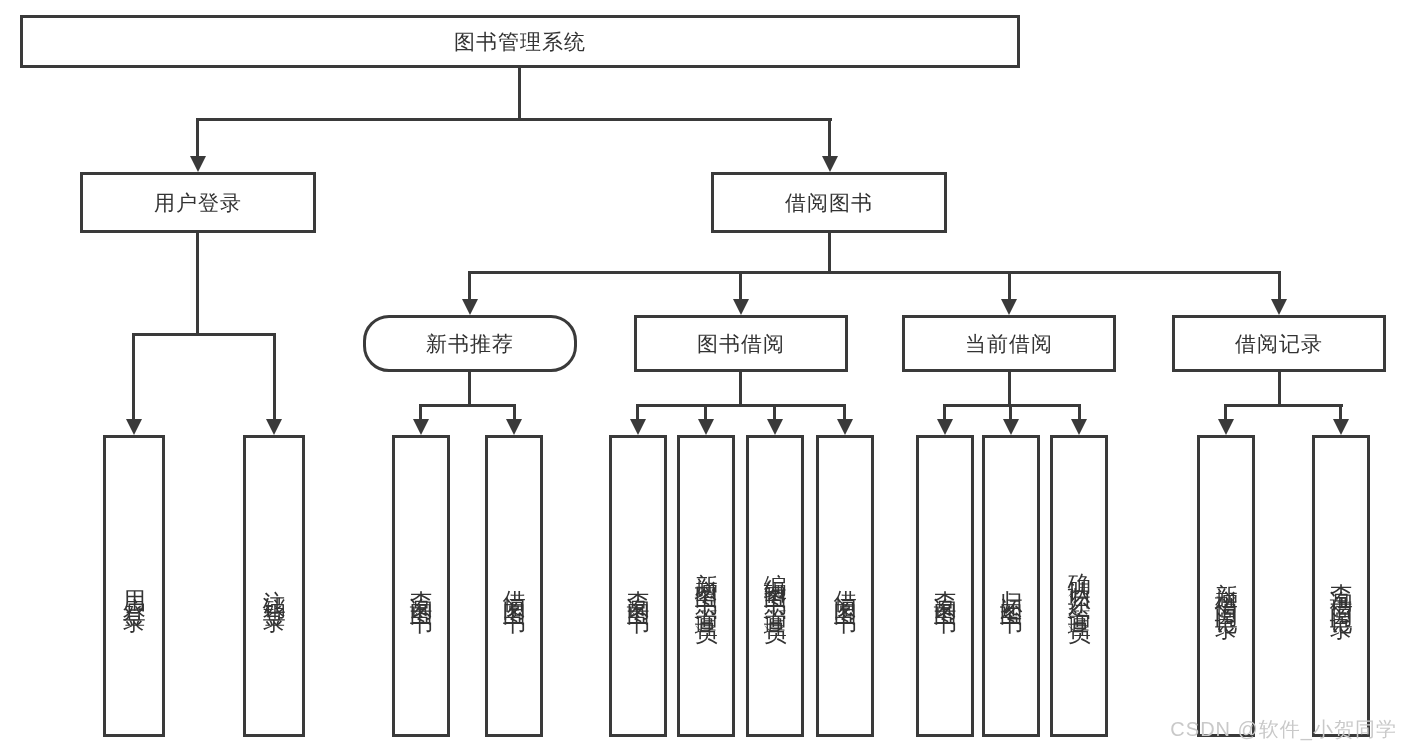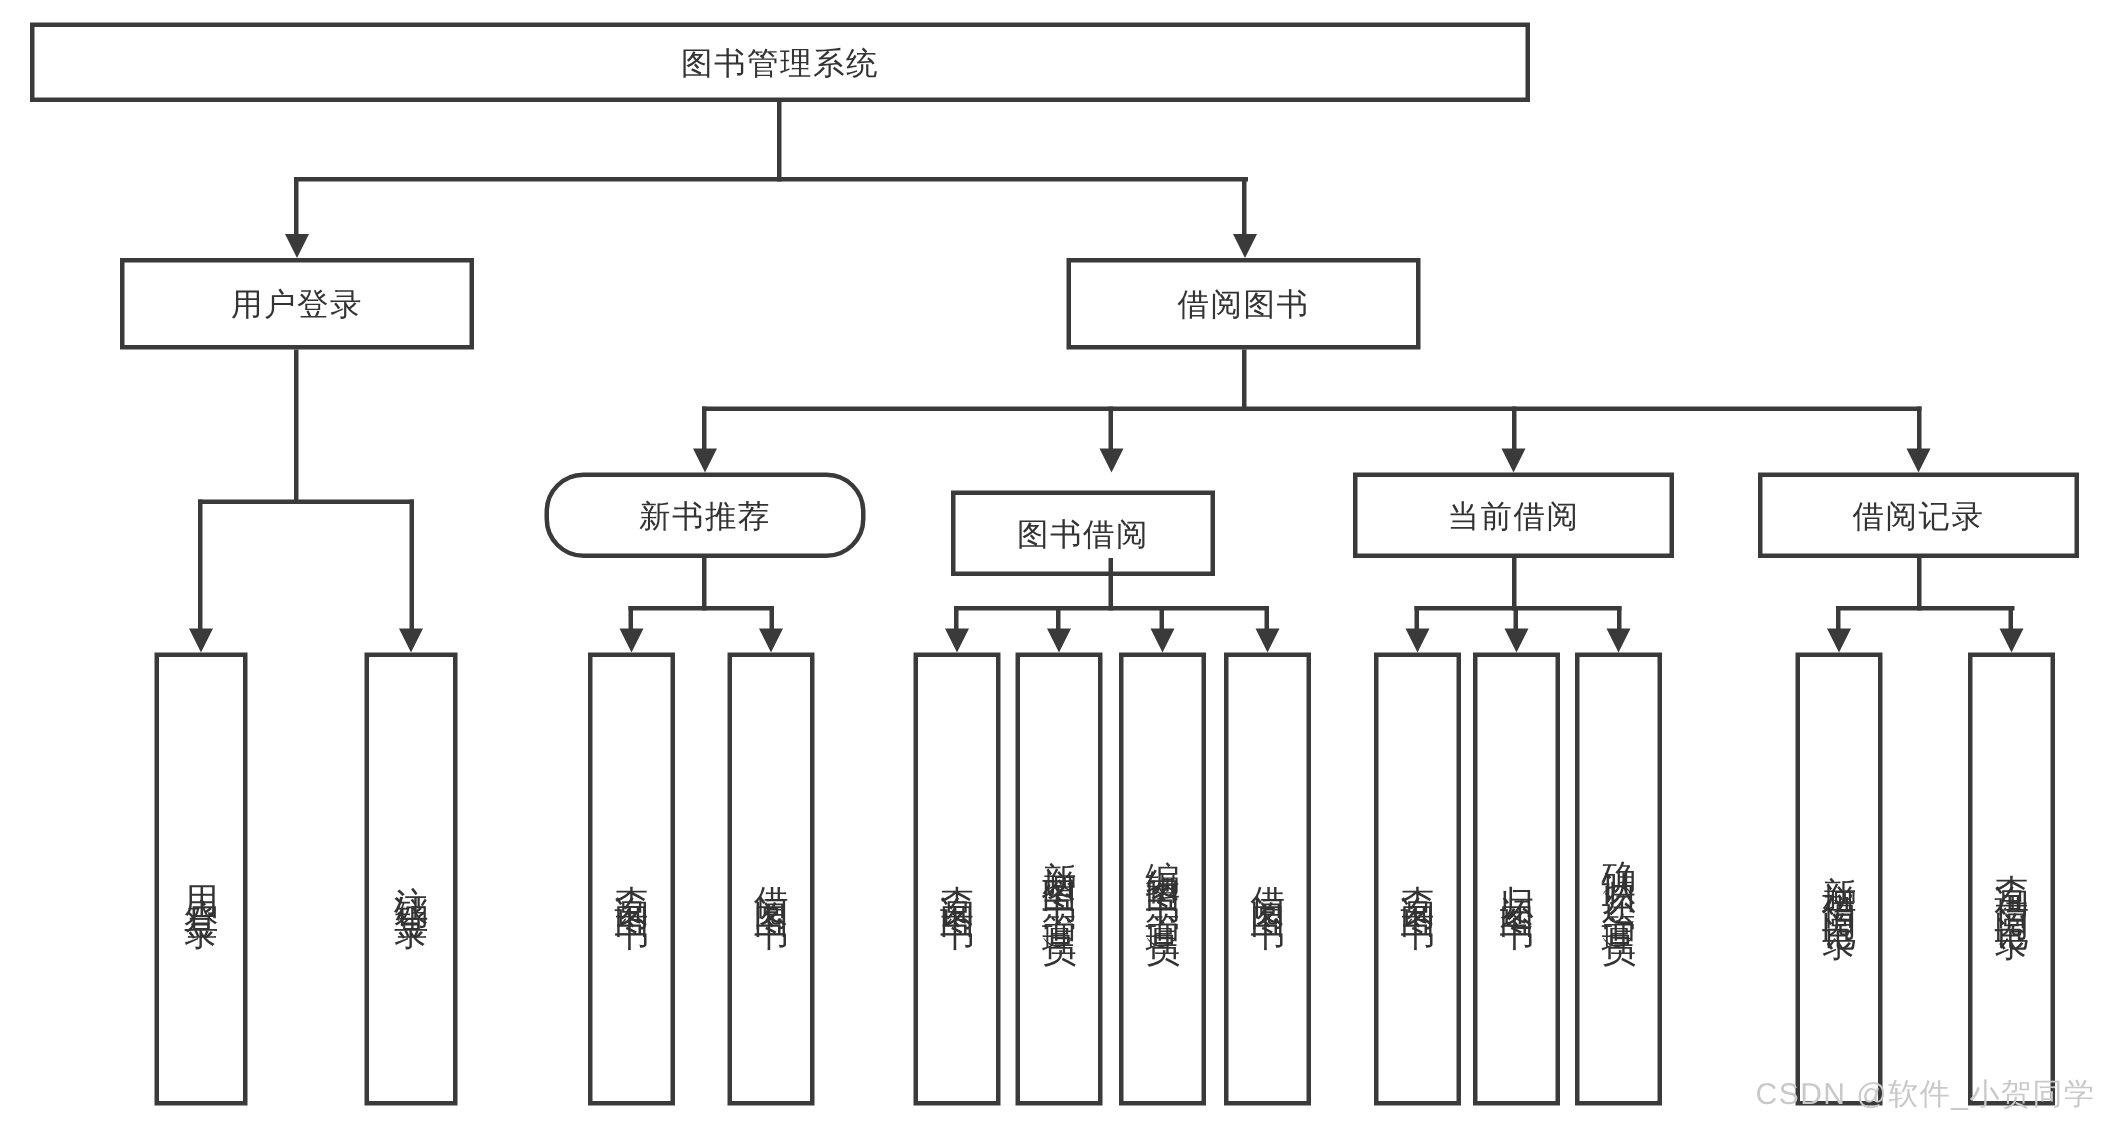--- a/index.html
+++ b/index.html
@@ -85,21 +85,21 @@
   </div>
 
   <div class="box" style="left:711px; top:172px; width:236px; height:61px;">
     <span>借阅图书</span>
   </div>
 
   <div class="box" style="left:363px; top:315px; width:214px; height:57px;border-radius:26px;">
     <span>新书推荐</span>
   </div>
 
-  <div class="box" style="left:634px; top:327px; width:176px; height:57px;">
+  <div class="box" style="left:634px; top:315px; width:214px; height:57px;">
     <span>图书借阅</span>
   </div>
 
   <div class="box" style="left:902px; top:315px; width:214px; height:57px;text-align:center;">
     <span>当前借阅</span>
   </div>
 
   <div class="box" style="left:1172px; top:315px; width:214px; height:57px;justify-content:center;">
     <span>借阅记录</span>
   </div>

